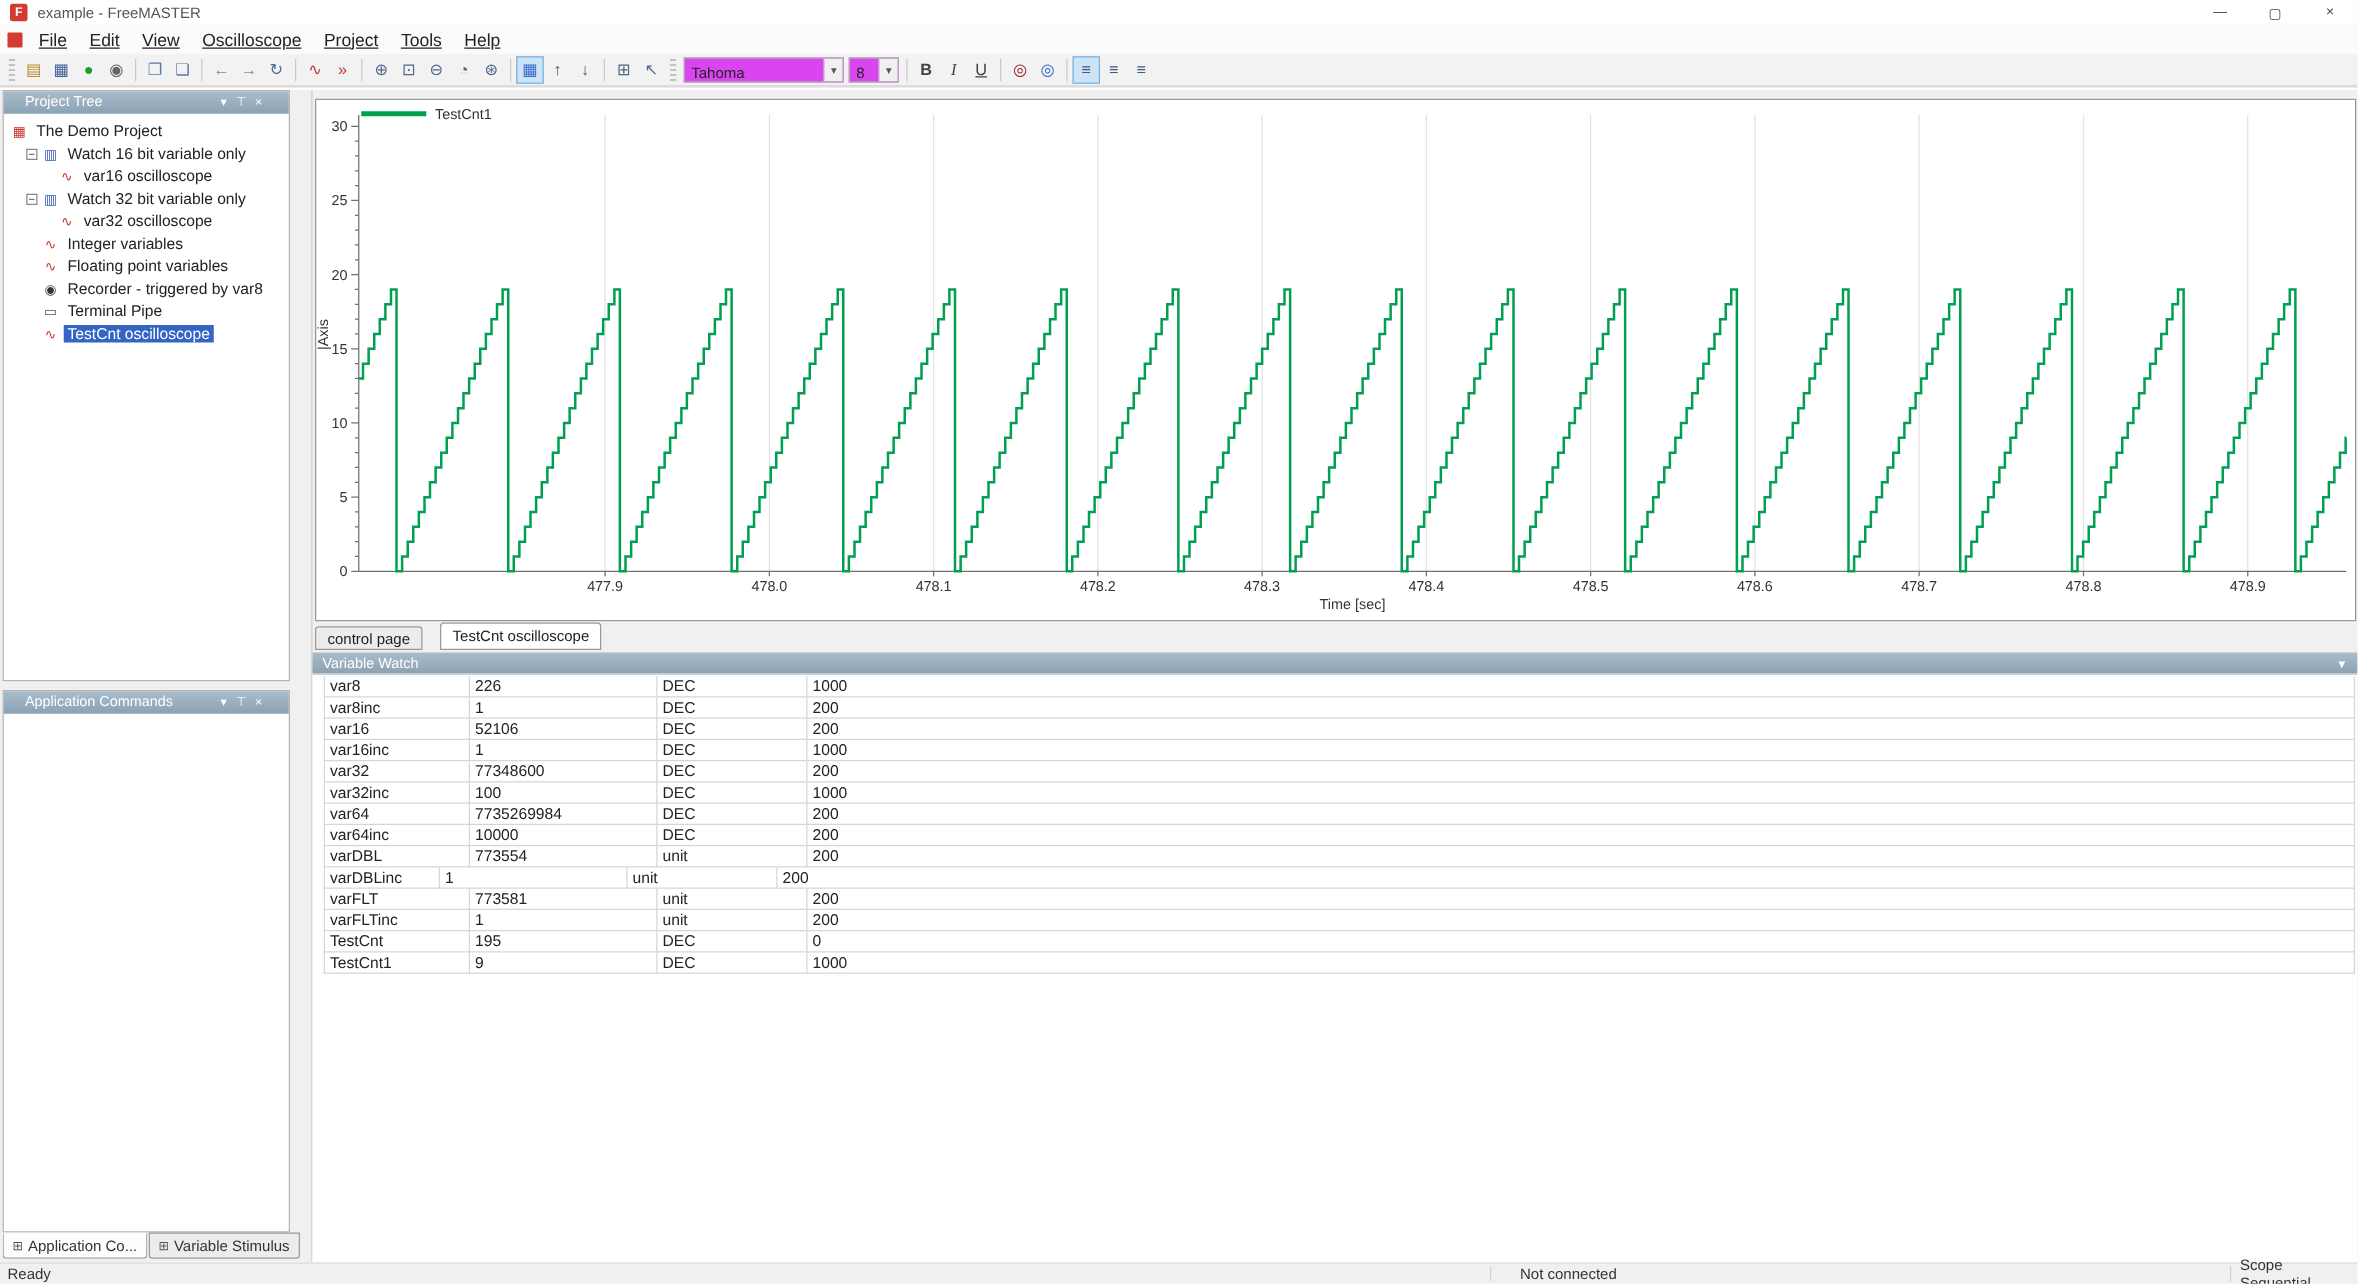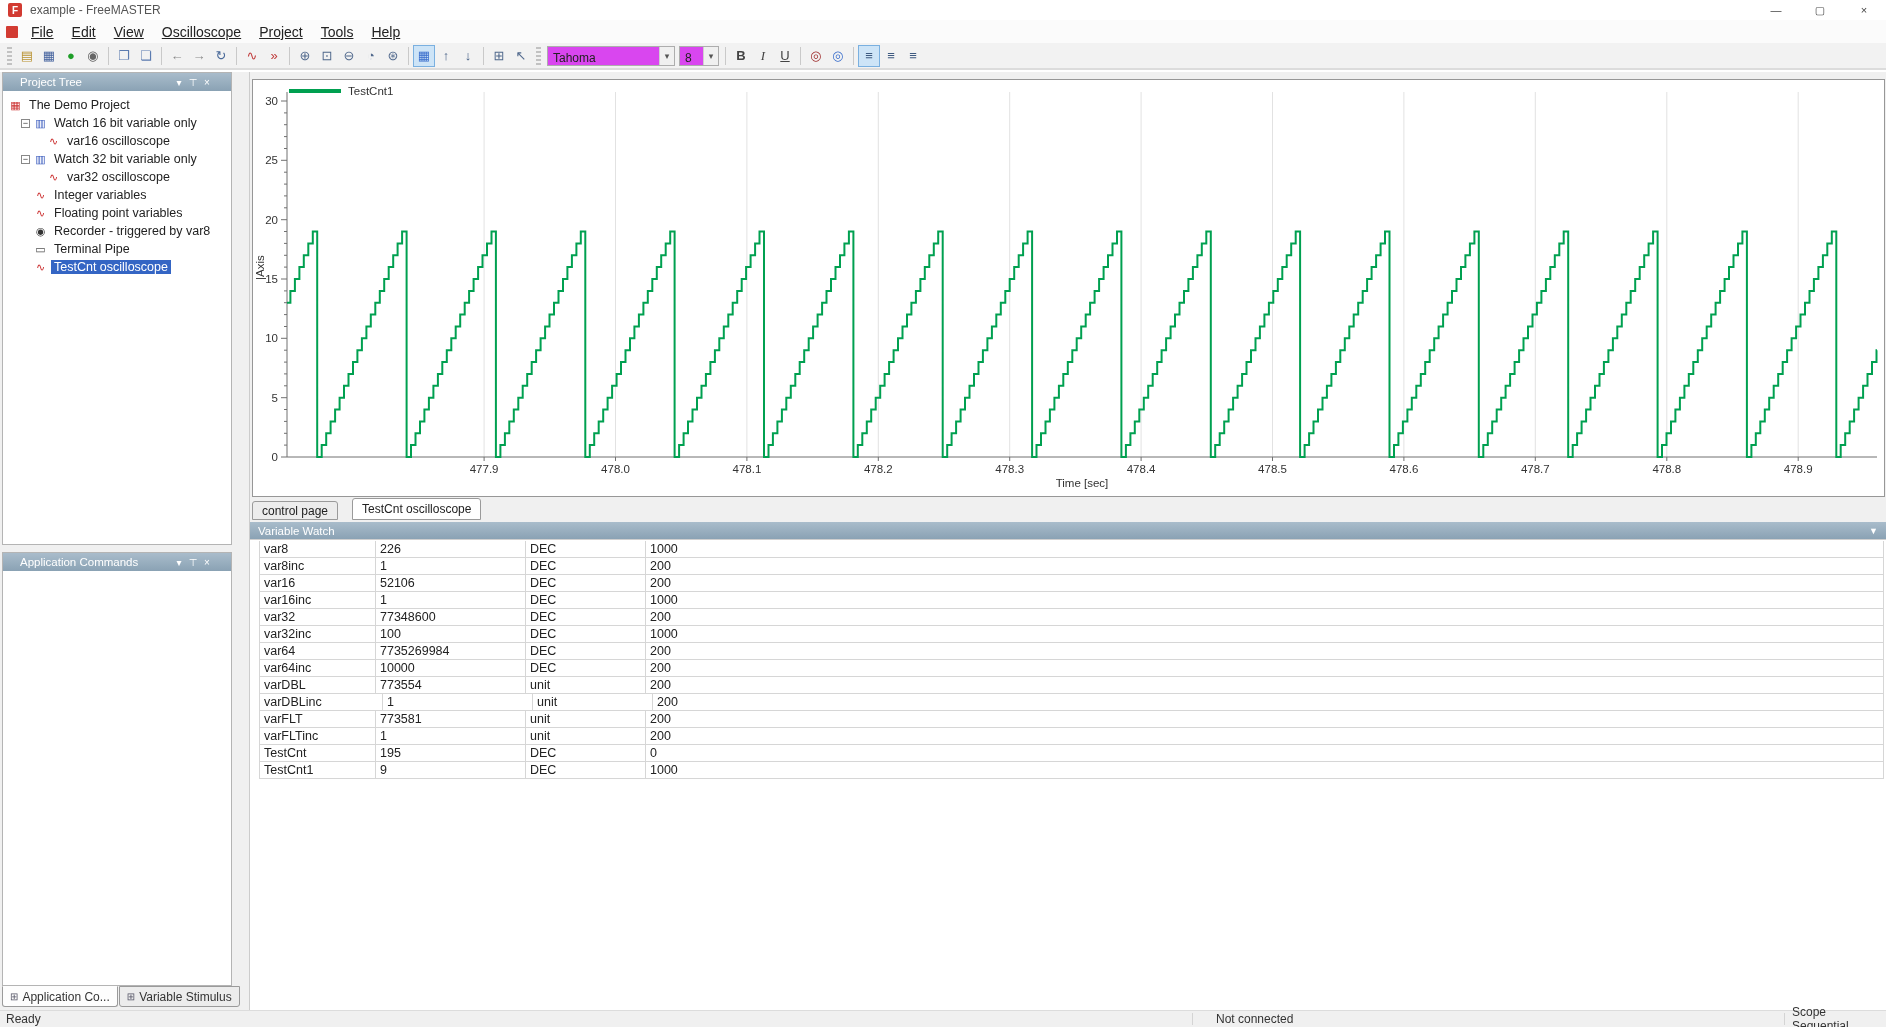--- a/index.html
+++ b/index.html
@@ -387,21 +387,21 @@
           <div class="vw-cell" style="width: 120px;">DEC</div>
           <div class="vw-cell" style="flex: 1 1 0%;">200</div>
         </div>
         <div class="vw-row">
           <div class="vw-cell" style="width: 117px;">varDBL</div>
           <div class="vw-cell" style="width: 150px;">773554</div>
           <div class="vw-cell" style="width: 120px;">unit</div>
           <div class="vw-cell" style="flex: 1 1 0%;">200</div>
         </div>
         <div class="vw-row">
-          <div class="vw-cell" style="width: 124px;">varDBLinc</div>
+          <div class="vw-cell" style="width: 93px;">varDBLinc</div>
           <div class="vw-cell" style="width: 150px;">1</div>
           <div class="vw-cell" style="width: 120px;">unit</div>
           <div class="vw-cell" style="flex: 1 1 0%;">200</div>
         </div>
         <div class="vw-row">
           <div class="vw-cell" style="width: 117px;">varFLT</div>
           <div class="vw-cell" style="width: 150px;">773581</div>
           <div class="vw-cell" style="width: 120px;">unit</div>
           <div class="vw-cell" style="flex: 1 1 0%;">200</div>
         </div>

